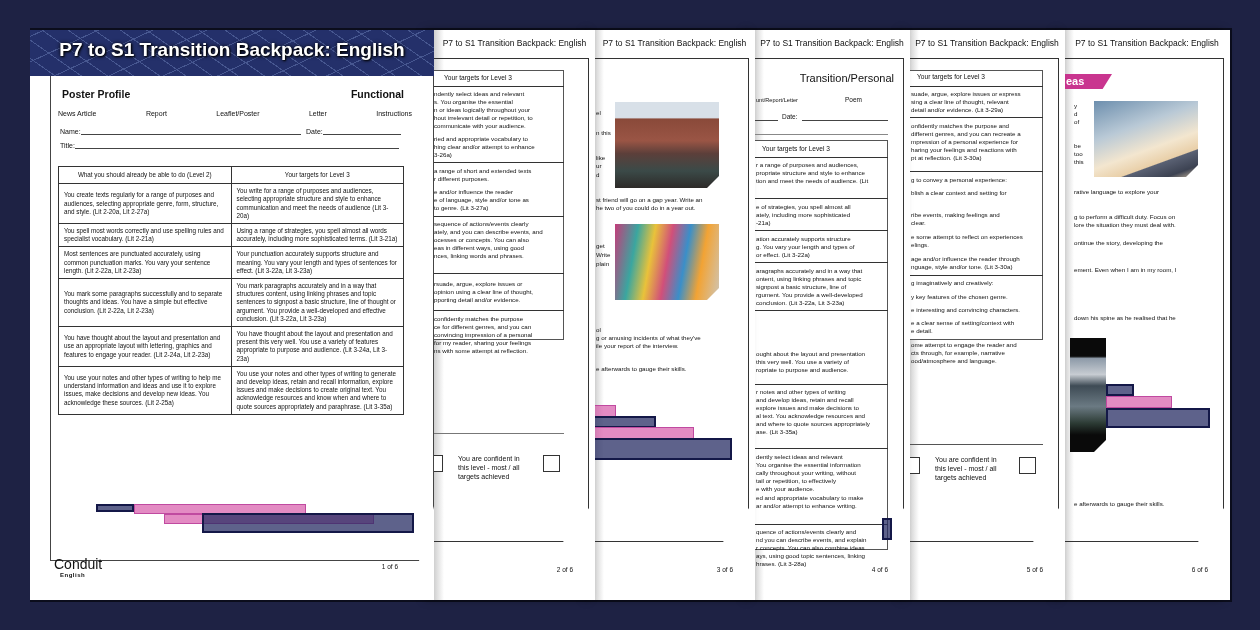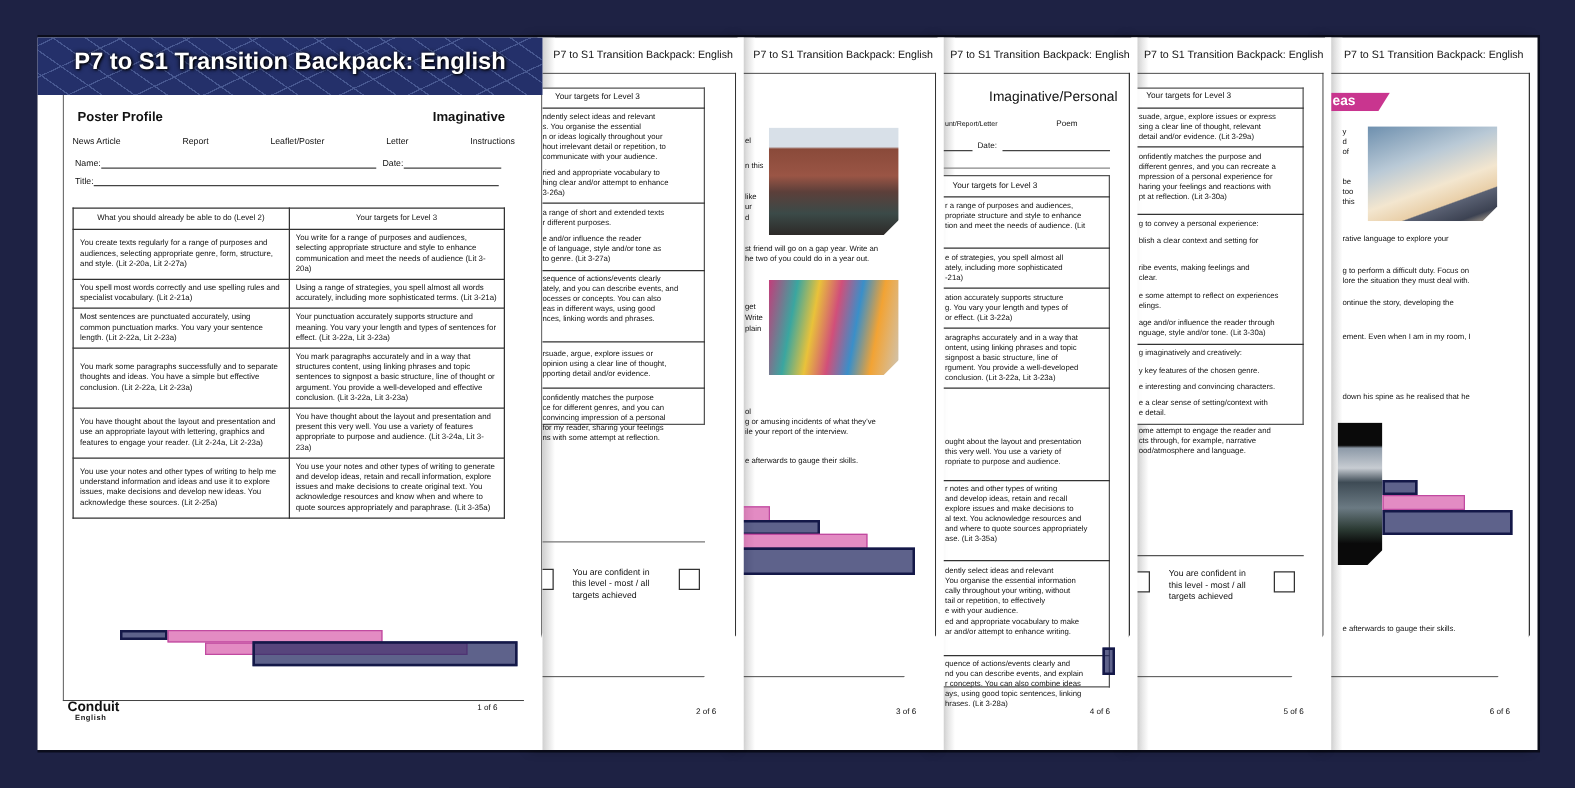--- a/index.html
+++ b/index.html
@@ -29,21 +29,21 @@
   .p1-frame{position:absolute;left:20px;top:46px;width:384px;height:485px;border:1px solid #444;border-top:none;clip-path:polygon(0 0,100% 0,100% calc(100% - 55px),calc(100% - 15px) 100%,0 100%)}
   .wp-title{position:absolute;left:32px;top:58px;font-size:10.5px;font-weight:bold}
   .wp-func{position:absolute;right:30px;top:58px;font-size:10.5px;font-weight:bold}
   .genres{position:absolute;left:28px;right:22px;top:80px;display:flex;justify-content:space-between;font-size:7px}
   .field{position:absolute;font-size:7px}
   .field .line{display:inline-block;border-bottom:1px solid #444;vertical-align:bottom}
   table.prof{position:absolute;left:28px;top:136px;width:346px;border-collapse:collapse;font-size:6.3px;line-height:8.2px}
   table.prof th,table.prof td{border:1px solid #333;padding:3px 5px;vertical-align:middle;text-align:left;font-weight:normal}
   table.prof th{text-align:center;padding:4px}
   .logo{position:absolute;left:24px;bottom:22px}
-  .logo .l1{font-size:11px;font-weight:bold}
+  .logo .l1{font-size:14px;font-weight:normal}
   .logo .l2{font-size:6px;font-weight:bold;letter-spacing:.5px;margin-left:6px}
   .ideas-tag{position:absolute;left:0;top:44px;width:52px;height:15px;background:#c9358f;clip-path:polygon(0 0,100% 0,82% 100%,0 100%);color:#fff;font-weight:bold;font-size:11px;padding-left:6px;line-height:15px}
 </style>
 </head>
 <body>
 
 <div class="stage">
   <div class="frame"></div>
 
   <div class="page" style="left:1060px;width:170px;z-index:1">
@@ -110,21 +110,21 @@
     <div class="chk" style="left:-2px;top:427px"></div>
     <div class="txt" style="left:30px;top:425px;width:72px;white-space:normal;font-size:7px;line-height:9px">You are confident in this level - most / all targets achieved</div>
     <div class="chk" style="left:114px;top:427px"></div>
     <div class="pg-num">5 of 6</div>
   </div>
 
   <div class="page" style="left:750px;width:160px;z-index:3">
     <div class="shade"></div>
     <div class="pg-header">P7 to S1 Transition Backpack: English</div>
     <div class="pg-frame"></div>
-    <div class="txt" style="right:16px;top:42px;font-size:11px;line-height:13px">Imaginative/Personal</div>
+    <div class="txt" style="right:16px;top:42px;font-size:11px;line-height:13px">Transition/Personal</div>
     <div class="txt" style="left:6px;top:66px;font-size:5.6px">unt/Report/Letter</div>
     <div class="txt" style="left:95px;top:66px;font-size:6.5px">Poem</div>
     <div class="hline" style="left:0;top:90px;width:28px;background:#444"></div>
     <div class="txt" style="left:32px;top:83px;font-size:6.5px">Date:</div>
     <div class="hline" style="left:52px;top:90px;width:86px;background:#444"></div>
     <div class="hline" style="left:0;top:104px;width:138px;background:#888"></div>
     <div class="box" style="left:0;top:110px;width:138px;height:410px;border-left:none"></div>
     <div class="txt" style="left:12px;top:115px;font-size:6.6px">Your targets for Level 3</div>
     <div class="hline" style="left:0;top:127px;width:138px;background:#333"></div>
     <div class="txt" style="left:6px;top:131px">r a range of purposes and audiences,</div>
@@ -244,21 +244,21 @@
     <div class="pg-num">2 of 6</div>
   </div>
 
   <div class="p1">
     <div class="banner">
       <div class="pattern"></div>
       <div class="title">P7 to S1 Transition Backpack: English</div>
     </div>
     <div class="p1-frame"></div>
     <div class="wp-title">Poster Profile</div>
-    <div class="wp-func">Imaginative</div>
+    <div class="wp-func">Functional</div>
     <div class="genres">
       <span>News Article</span>
       <span>Report</span>
       <span>Leaflet/Poster</span>
       <span>Letter</span>
       <span>Instructions</span>
     </div>
     <div class="field" style="left:30px;top:98px">
       <span>Name:</span><span class="line" style="width:220px"></span>
     </div>

